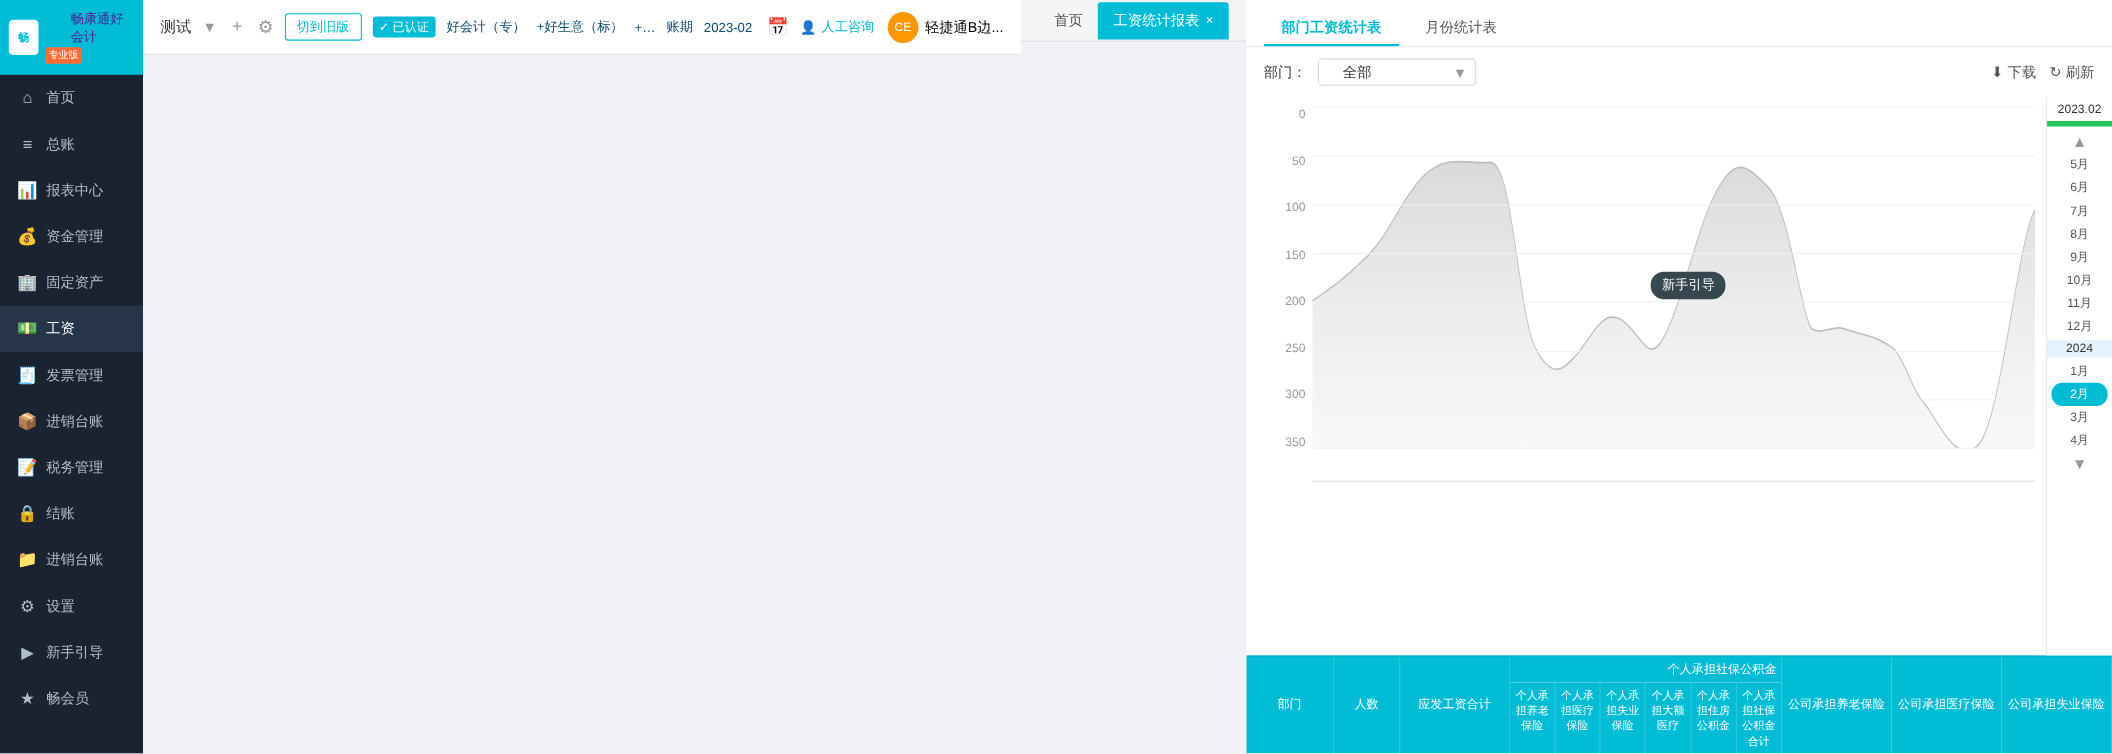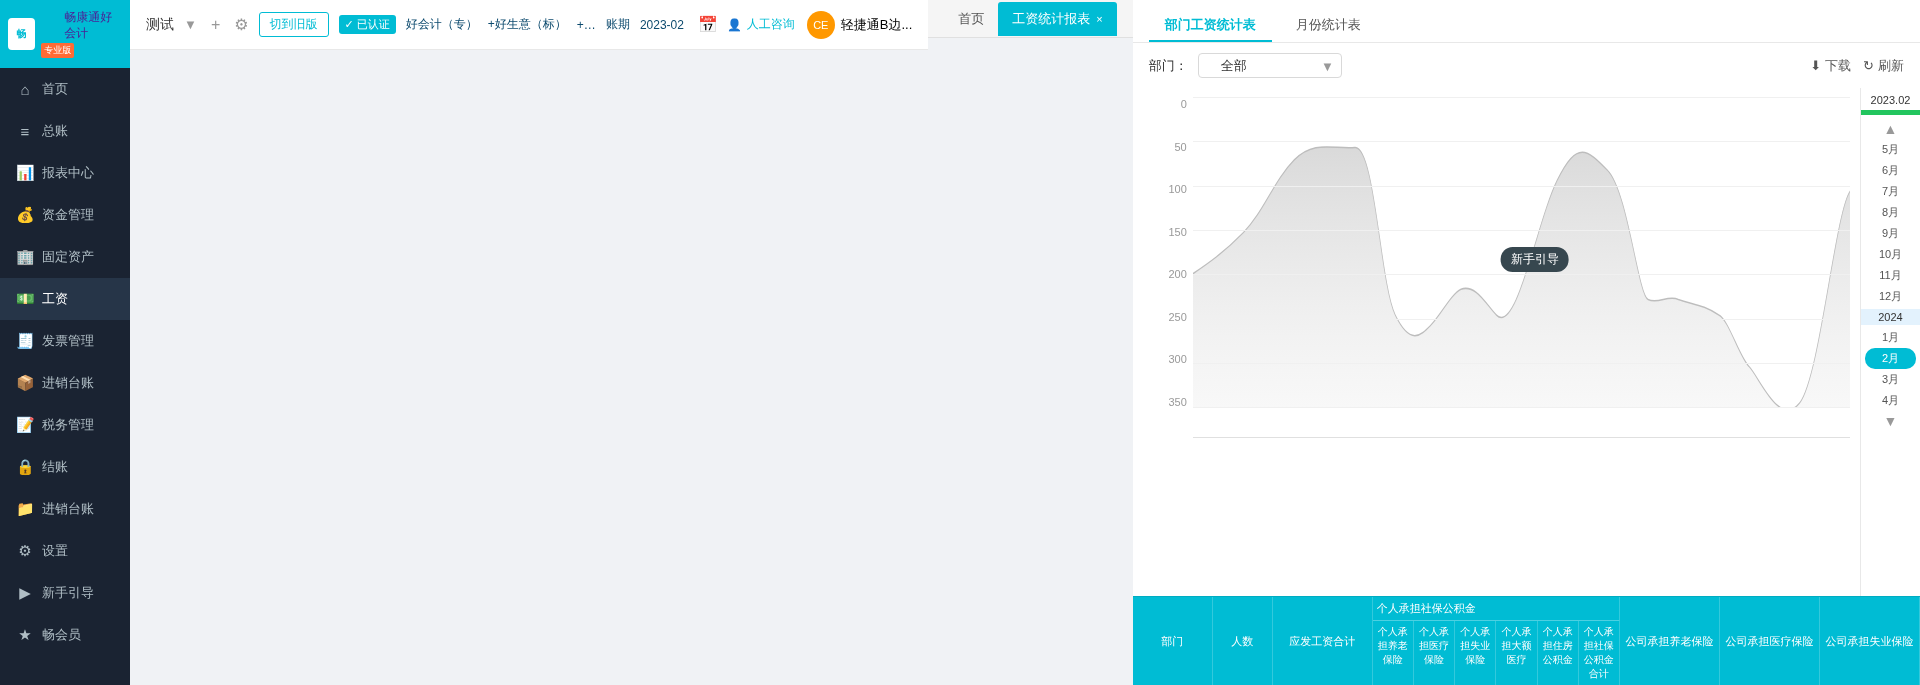--- a/index.html
+++ b/index.html
@@ -306,21 +306,21 @@
       text-align: center;
       border-right: 1px solid rgba(255,255,255,0.2);
       display: flex;
       align-items: center;
       justify-content: center;
       line-height: 1.3;
     }
     .th-group-header {
       background: #00bcd4;
       padding: 4px;
-      text-align: left;
+      text-align: right;
       border-bottom: 1px solid rgba(255,255,255,0.3);
       border-right: 1px solid rgba(255,255,255,0.2);
     }
     .th-group-cells {
       display: flex;
     }
     .th-sub {
       flex: 1;
       padding: 4px 2px;
       text-align: center;

